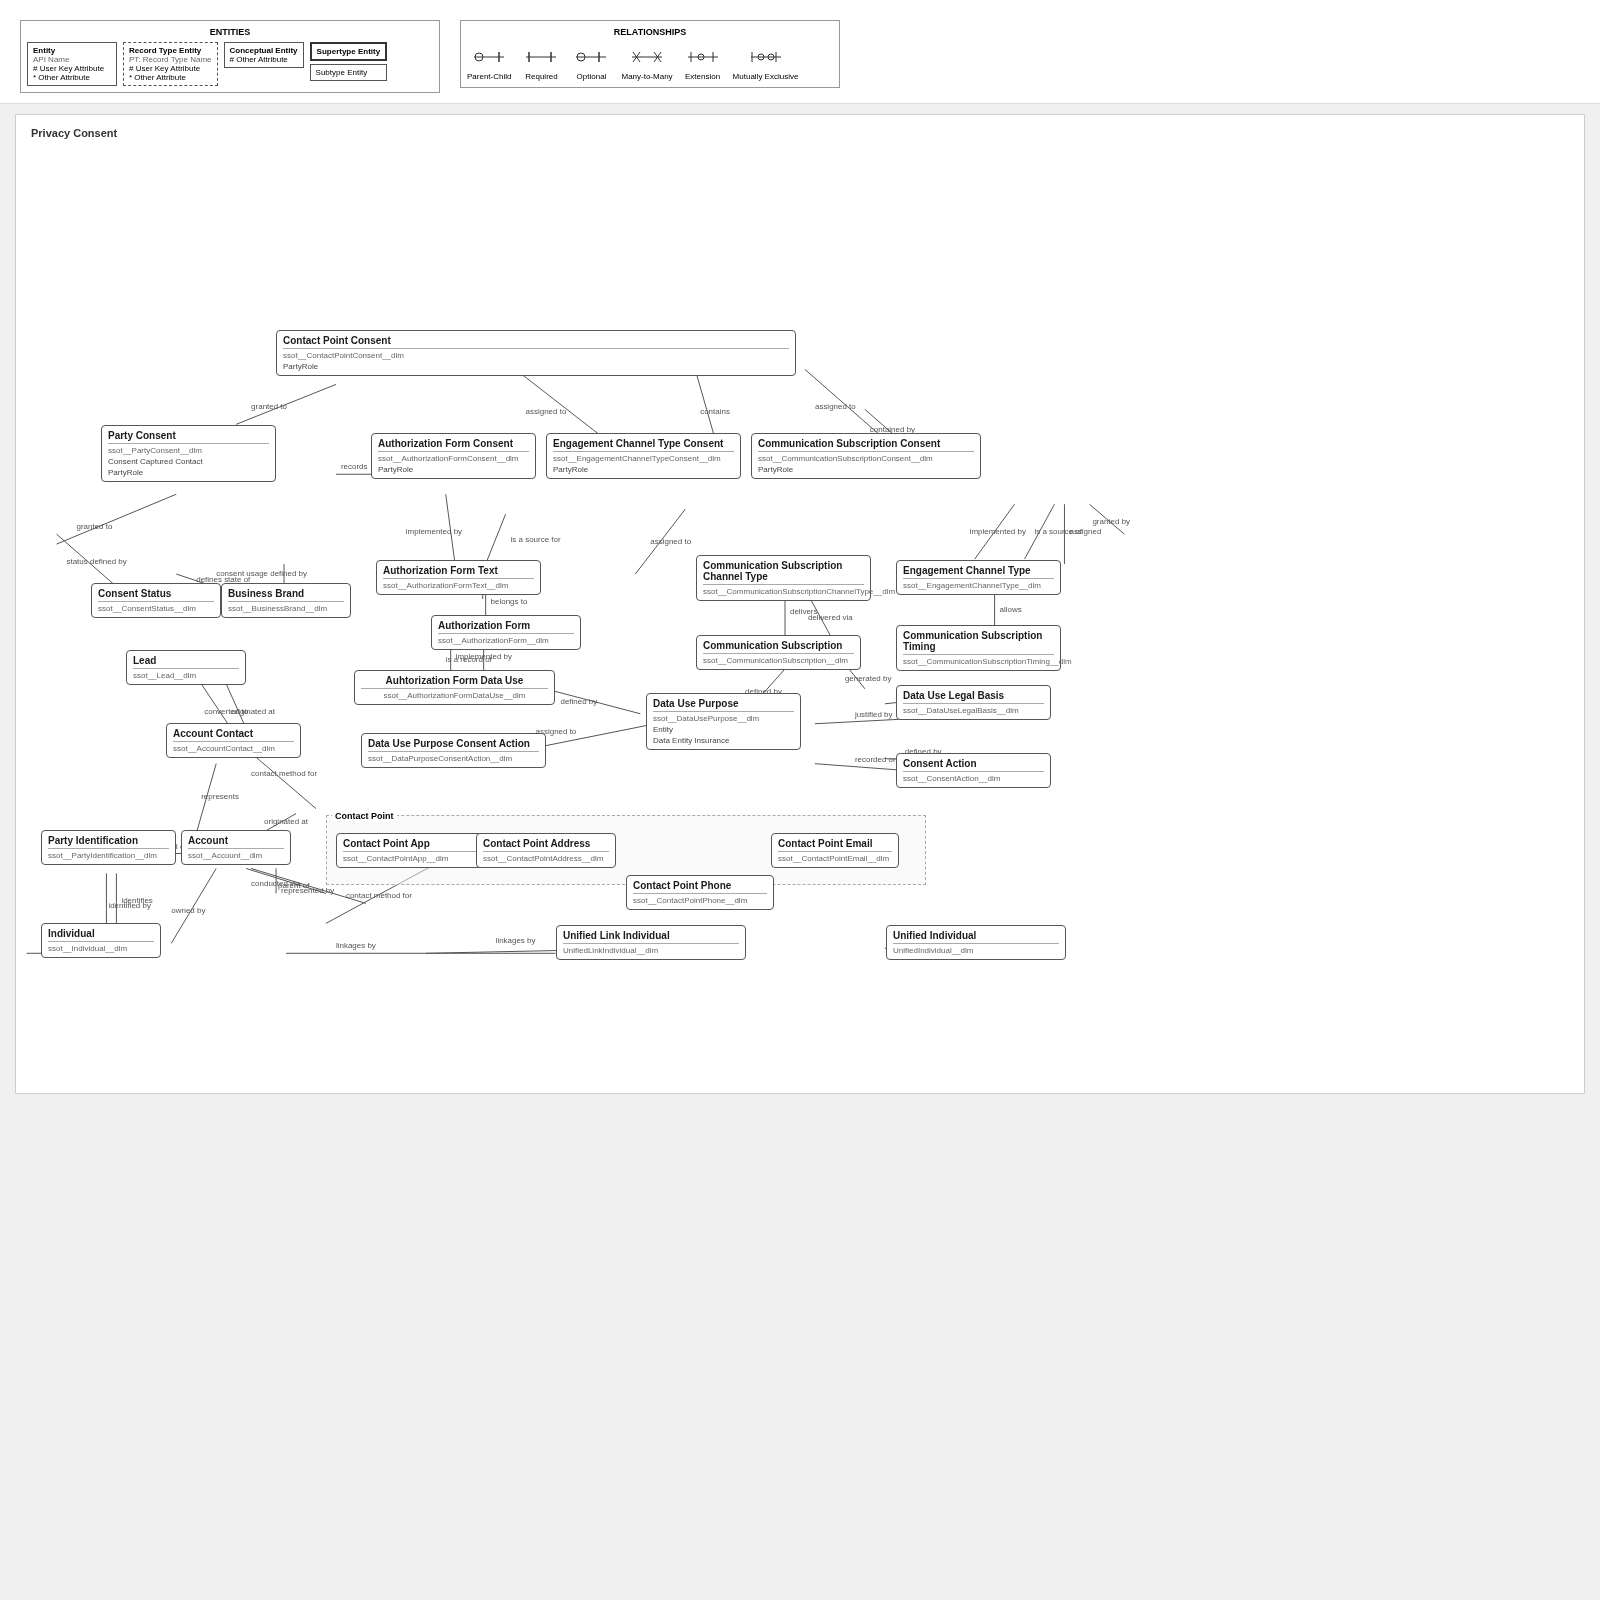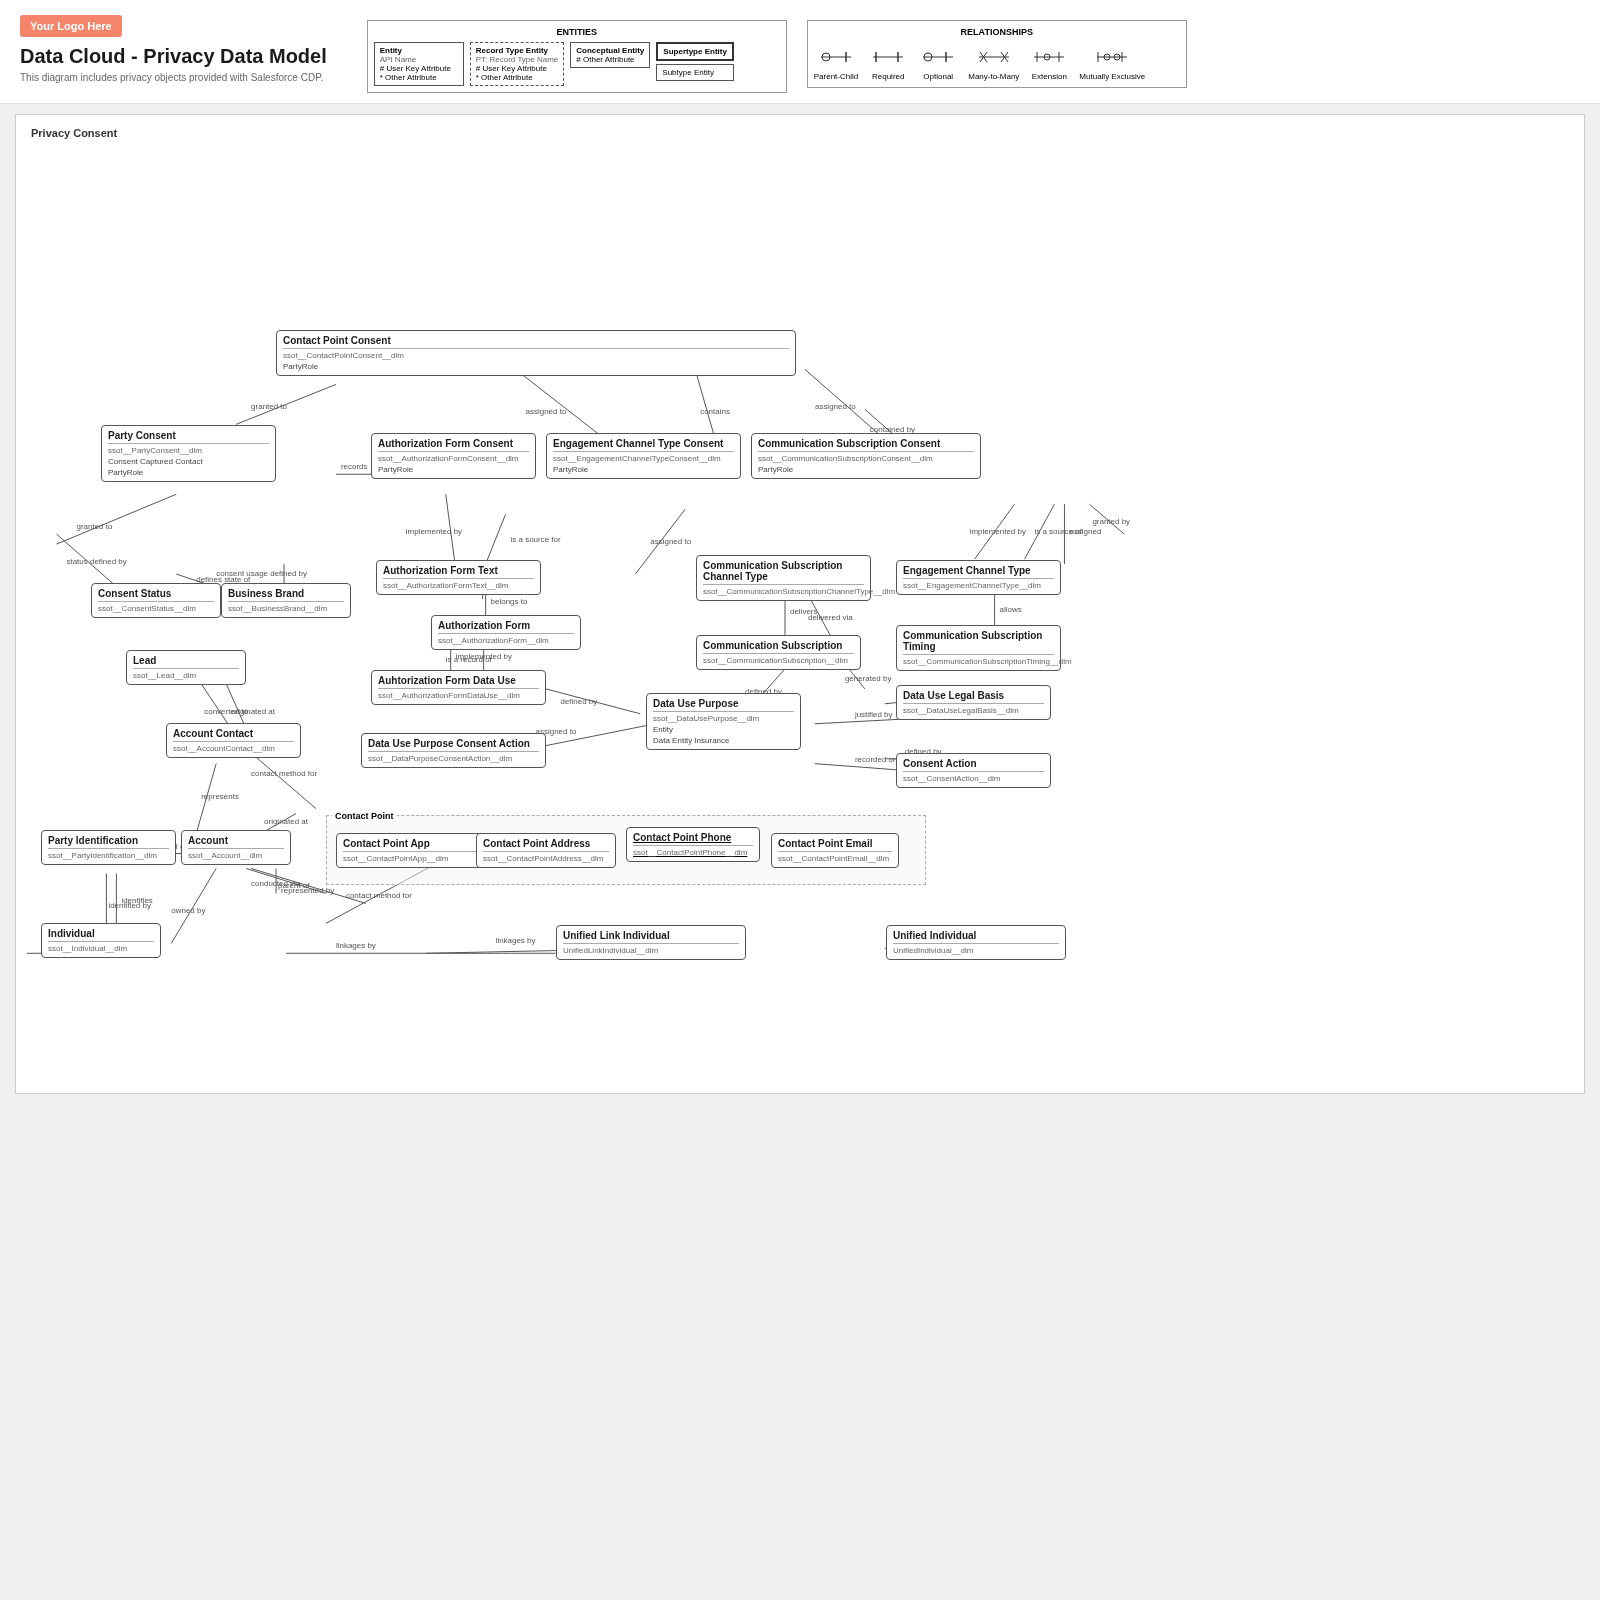--- a/index.html
+++ b/index.html
@@ -106,25 +106,20 @@
 
     .rel-label {
       font-size: 8px;
       fill: #555;
     }
   </style>
 </head>
 <body>
 
 <div class="header">
-  <div class="header-left">
-    <div class="logo-box">Your Logo Here</div>
-    <div class="diagram-title">Data Cloud - Privacy Data Model</div>
-    <div class="diagram-subtitle">This diagram includes privacy objects provided with Salesforce CDP.</div>
-  </div>
   <div class="legend-area">
 
     <div style="border:1px solid #999; padding:6px; min-width:420px;">
       <div style="text-align:center; font-size:9px; font-weight:bold; margin-bottom:5px;">ENTITIES</div>
       <div style="display:flex; gap:6px; align-items:flex-start;">
         <div style="border:1px solid #555; padding:3px 5px; font-size:8px; min-width:90px;">
           <div style="font-weight:bold;">Entity</div>
           <div style="color:#666;">API Name</div>
           <div># User Key Attribute</div>
           <div>* Other Attribute</div>
@@ -404,21 +399,21 @@
   <div class="entity-box" style="left:360px;top:445px;width:165px;">
     <div class="entity-name">Authorization Form Text</div>
     <div class="entity-api">ssot__AuthorizationFormText__dlm</div>
   </div>
 
   <div class="entity-box" style="left:415px;top:500px;width:150px;">
     <div class="entity-name">Authorization Form</div>
     <div class="entity-api">ssot__AuthorizationForm__dlm</div>
   </div>
 
-  <div class="entity-box" style="left:355px;top:555px;width:175px;">
+  <div class="entity-box" style="left:338px;top:555px;width:201px;text-align:center;">
     <div class="entity-name">Auhtorization Form Data Use</div>
     <div class="entity-api">ssot__AuthorizationFormDataUse__dlm</div>
   </div>
 
   <div class="entity-box" style="left:345px;top:618px;width:185px;">
     <div class="entity-name">Data Use Purpose Consent Action</div>
     <div class="entity-api">ssot__DataPurposeConsentAction__dlm</div>
   </div>
 
   <div class="entity-box" style="left:680px;top:440px;width:175px;">
@@ -499,21 +494,21 @@
   <div class="entity-box" style="left:320px;top:718px;width:154px;">
     <div class="entity-name">Contact Point App</div>
     <div class="entity-api">ssot__ContactPointApp__dlm</div>
   </div>
 
   <div class="entity-box" style="left:460px;top:718px;width:140px;">
     <div class="entity-name">Contact Point Address</div>
     <div class="entity-api">ssot__ContactPointAddress__dlm</div>
   </div>
 
-  <div class="entity-box" style="left:610px;top:712px;width:134px;text-decoration:underline;">
+  <div class="entity-box" style="left:610px;top:760px;width:148px;">
     <div class="entity-name">Contact Point Phone</div>
     <div class="entity-api">ssot__ContactPointPhone__dlm</div>
   </div>
 
   <div class="entity-box" style="left:755px;top:718px;width:128px;">
     <div class="entity-name">Contact Point Email</div>
     <div class="entity-api">ssot__ContactPointEmail__dlm</div>
   </div>
 
   <div class="entity-box" style="left:540px;top:810px;width:190px;">

